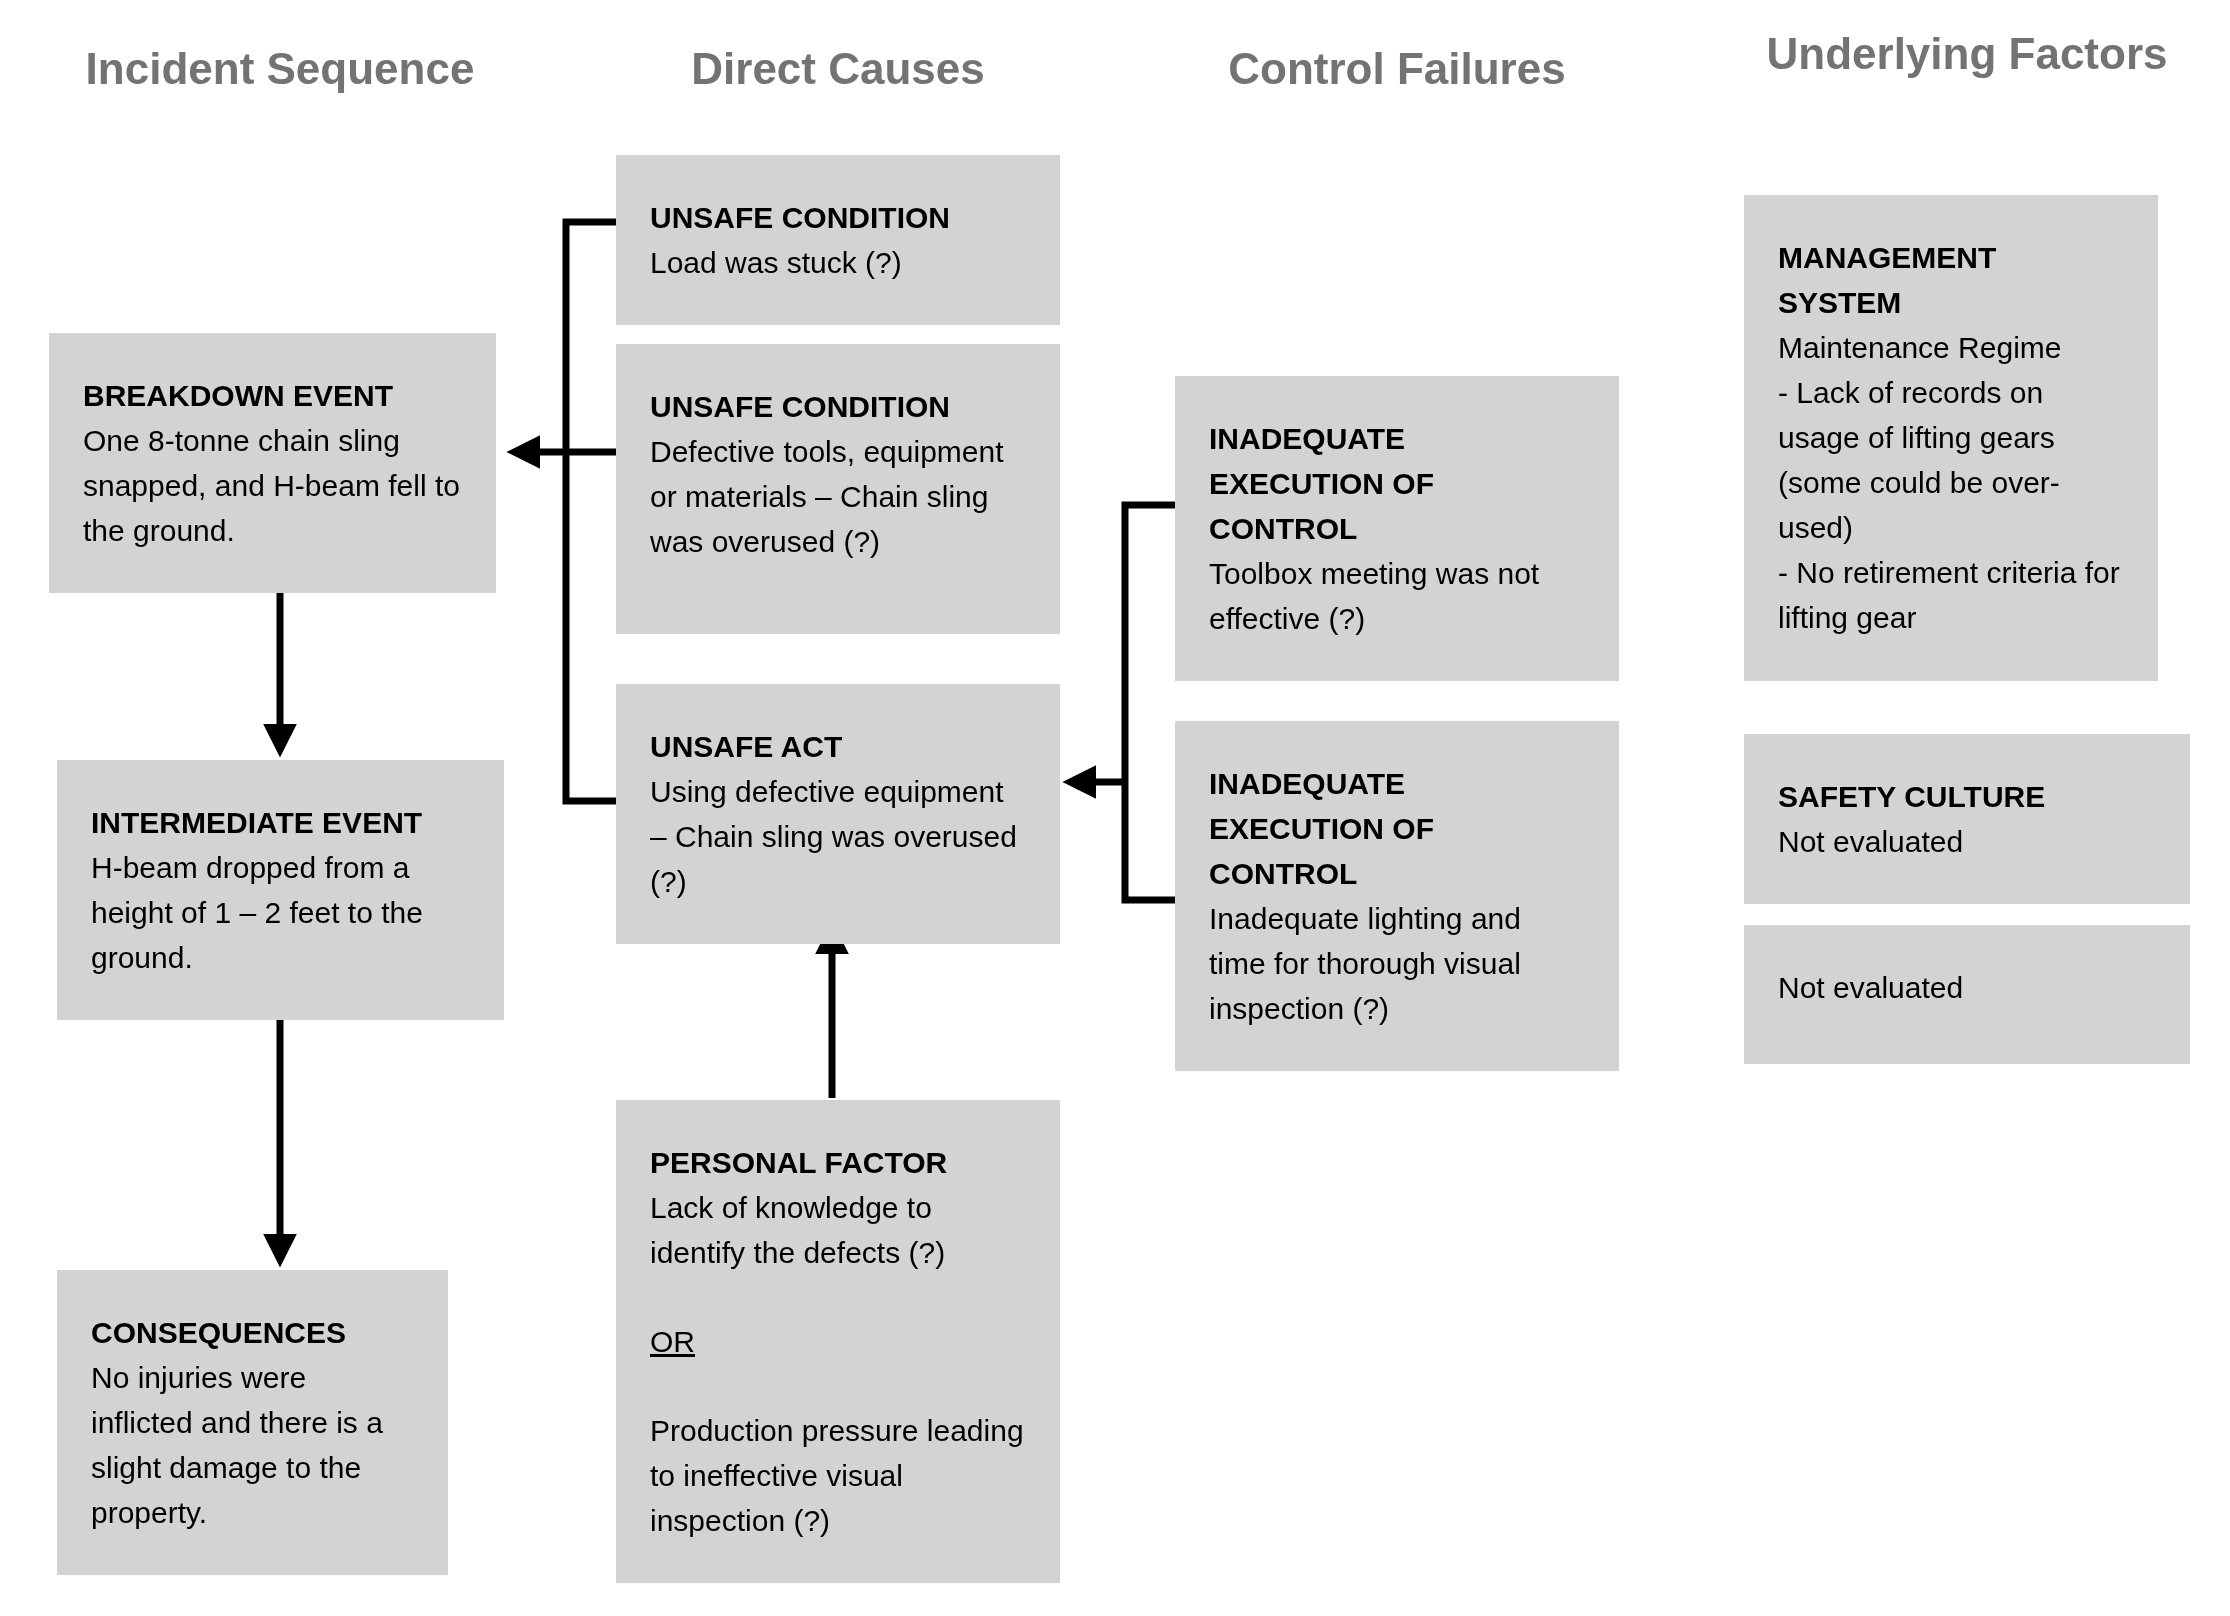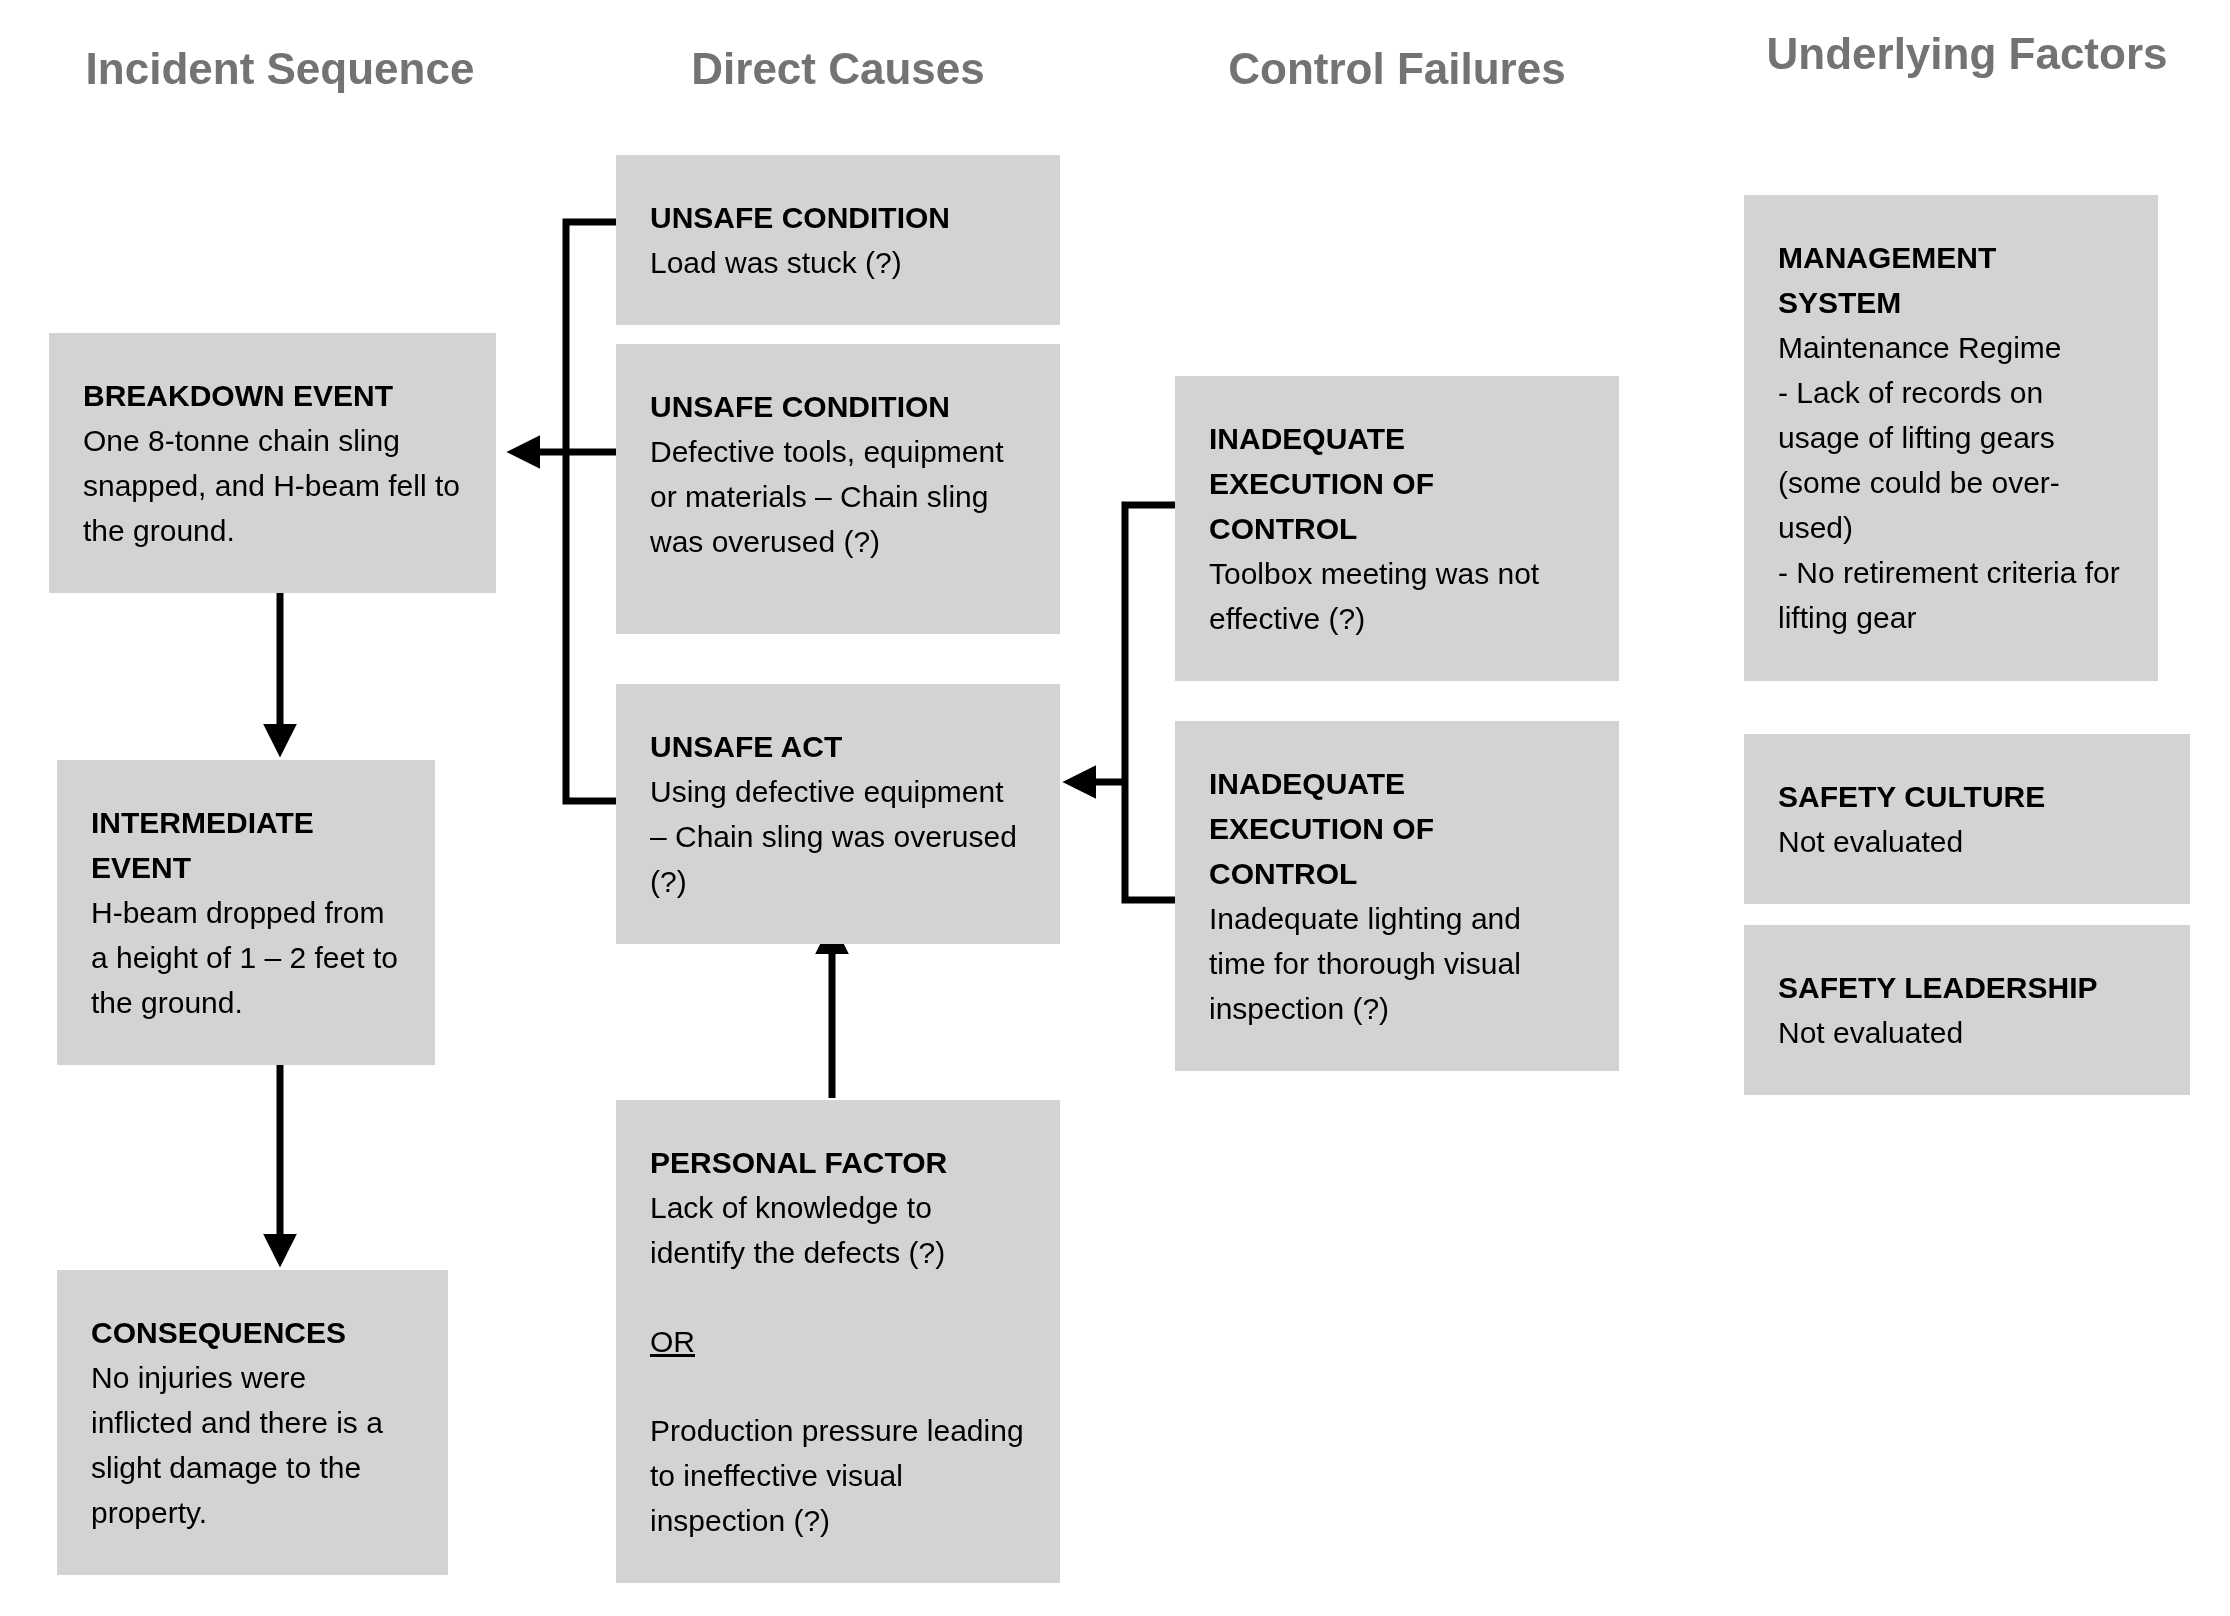--- a/index.html
+++ b/index.html
@@ -79,21 +79,21 @@
   <div class="col-header" style="left:280px; top:44px;">Incident Sequence</div>
   <div class="col-header" style="left:838px; top:44px;">Direct Causes</div>
   <div class="col-header" style="left:1397px; top:44px;">Control Failures</div>
   <div class="col-header" style="left:1967px; top:29px;">Underlying Factors</div>
 
   <div class="box" style="left:49px; top:333px; width:447px; min-height:245px;">
     <div class="title">BREAKDOWN EVENT</div>
     <div class="para">One 8-tonne chain sling snapped, and H-beam fell to the ground.</div>
   </div>
 
-  <div class="box" style="left:57px; top:760px; width:378px; min-height:237px;">
+  <div class="box" style="left:57px; top:760px; width:447px; min-height:237px;">
     <div class="title">INTERMEDIATE EVENT</div>
     <div class="para">H-beam dropped from a height of 1 – 2 feet to the ground.</div>
   </div>
 
   <div class="box" style="left:57px; top:1270px; width:391px; min-height:278px;">
     <div class="title">CONSEQUENCES</div>
     <div class="para">No injuries were inflicted and there is a slight damage to the property.</div>
   </div>
 
   <div class="box" style="left:616px; top:155px; width:444px; min-height:135px;">
@@ -134,17 +134,16 @@
     <div>- Lack of records on usage of lifting gears (some could be over-used)</div>
     <div>- No retirement criteria for lifting gear</div>
   </div>
 
   <div class="box" style="left:1744px; top:734px; width:446px; min-height:138px;">
     <div class="title">SAFETY CULTURE</div>
     <div class="para">Not evaluated</div>
   </div>
 
   <div class="box" style="left:1744px; top:925px; width:446px; min-height:139px;">
-    <div class="title">SAFETY LEADERSHIP</div>
     <div class="para">Not evaluated</div>
   </div>
 
 </div>
 
 </body></html>

